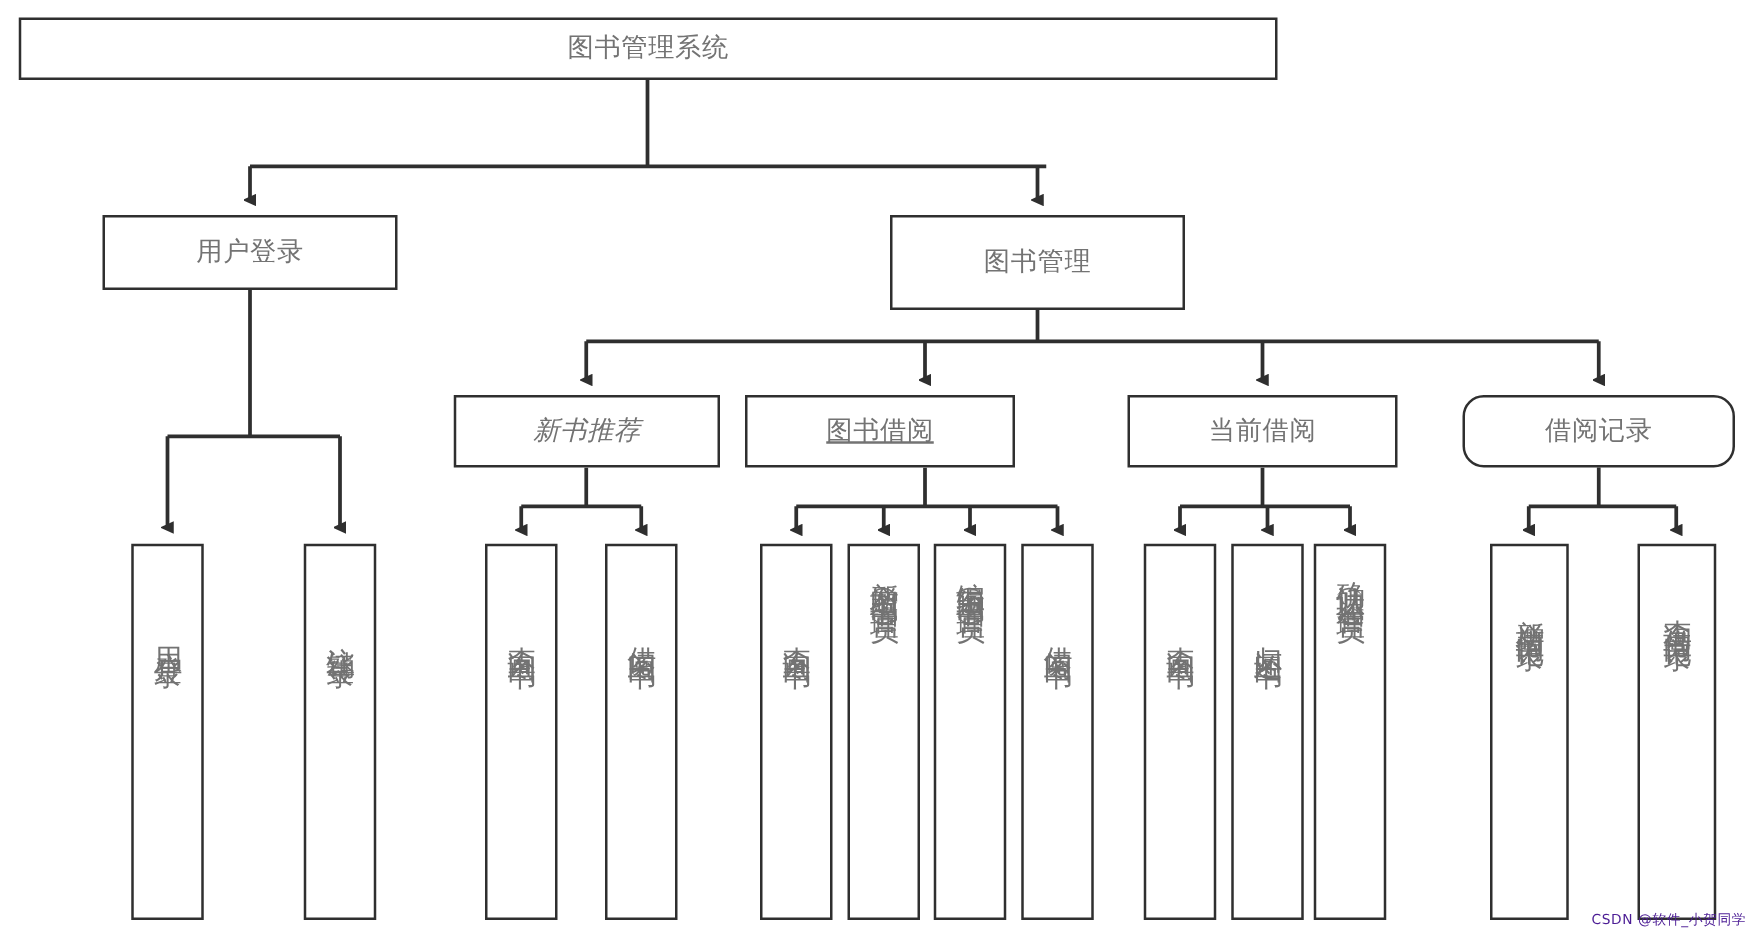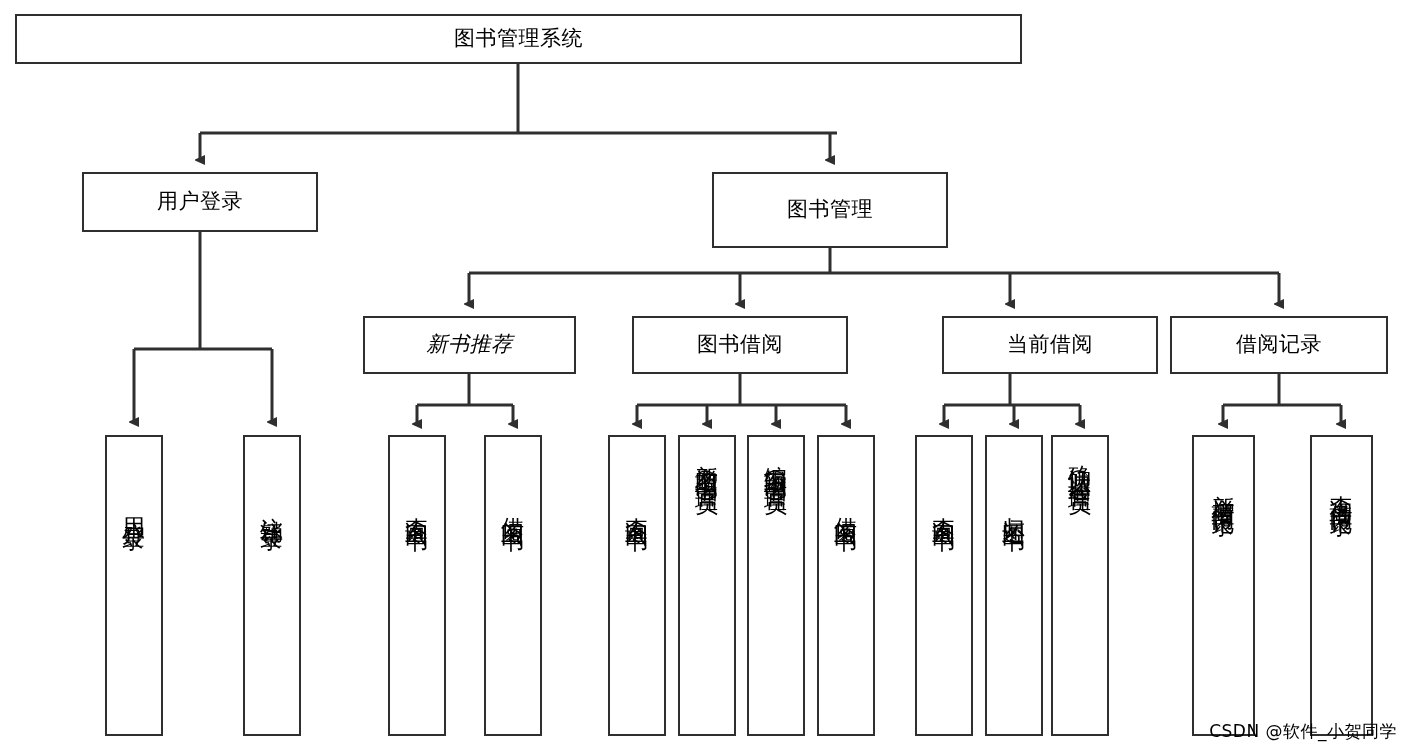--- a/index.html
+++ b/index.html
@@ -29,21 +29,21 @@
     height: 747px;
   }
   .node-box {
     position: absolute;
     box-sizing: border-box;
     background: #ffffff;
     border: 2.5px solid #2f2f2f;
     display: flex;
     align-items: center;
     justify-content: center;
-    color: #000000;
+    color: #737373;
   }
   .node-box.horiz .node-label {
     font-size: 21px;
     letter-spacing: 0.5px;
     white-space: nowrap;
     line-height: 1.1;
   }
   .node-box.vert {
     align-items: flex-start;
     justify-content: center;
@@ -60,22 +60,22 @@
   .node-box.vert.mid .node-label {
     margin-top: 52px;
   }
   .node-box.vert.mid3 .node-label {
     margin-top: 30px;
   }
   #watermark {
     position: absolute;
     right: 8px;
     bottom: 4px;
-    font-size: 17px;
-    color: #000000;
+    font-size: 11px;
+    color: #4c1d95;
     white-space: nowrap;
     letter-spacing: 0.5px;
   }
 </style>
 </head>
 <body>
 
 <div id="diagram-root">
 
   <svg class="flow" viewBox="0 0 1405 747" xmlns="http://www.w3.org/2000/svg">
@@ -147,27 +147,27 @@
   <div class="node-box horiz" id="node-l2-0" style="left: 82px; top: 172px; width: 236px; height: 60px;">
     <span class="node-label">用户登录</span>
   </div>
   <div class="node-box horiz" id="node-l2-1" style="left: 712px; top: 172px; width: 236px; height: 76px;">
     <span class="node-label">图书管理</span>
   </div>
 
   <div class="node-box horiz" id="node-l3-0" style="left: 363px; top: 316px; width: 213px; height: 58px; font-style: italic;">
     <span class="node-label">新书推荐</span>
   </div>
-  <div class="node-box horiz" id="node-l3-1" style="left: 632px; top: 316px; width: 216px; height: 58px;">
+  <div class="node-box horiz" id="node-l3-1" style="left: 596px; top: 316px; width: 216px; height: 58px; text-decoration: underline;">
     <span class="node-label">图书借阅</span>
   </div>
-  <div class="node-box horiz" id="node-l3-2" style="left: 902px; top: 316px; width: 216px; height: 58px; margin-left: 40px;">
+  <div class="node-box horiz" id="node-l3-2" style="left: 902px; top: 316px; width: 216px; height: 58px;">
     <span class="node-label">当前借阅</span>
   </div>
-  <div class="node-box horiz" id="node-l3-3" style="left: 1170px; top: 316px; width: 218px; height: 58px;">
+  <div class="node-box horiz" id="node-l3-3" style="left: 1170px; top: 316px; width: 218px; height: 58px; border-radius: 17px;">
     <span class="node-label">借阅记录</span>
   </div>
 
   <div class="node-box vert mid" id="node-leaf-0" style="left: 105px; top: 435px; width: 58px; height: 301px;">
     <span class="node-label">用户登录</span>
   </div>
   <div class="node-box vert mid" id="node-leaf-1" style="left: 243px; top: 435px; width: 58px; height: 301px;">
     <span class="node-label">注销登录</span>
   </div>
   <div class="node-box vert mid" id="node-leaf-2" style="left: 388px; top: 435px; width: 58px; height: 301px;">

